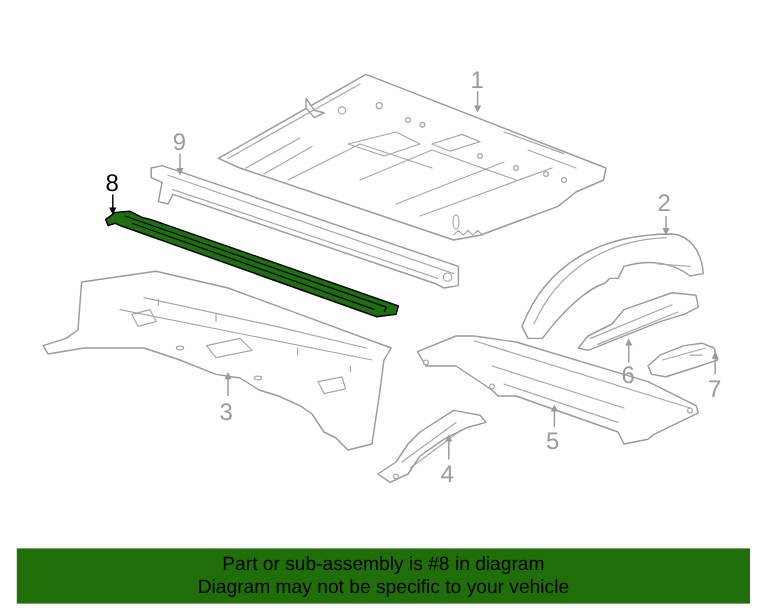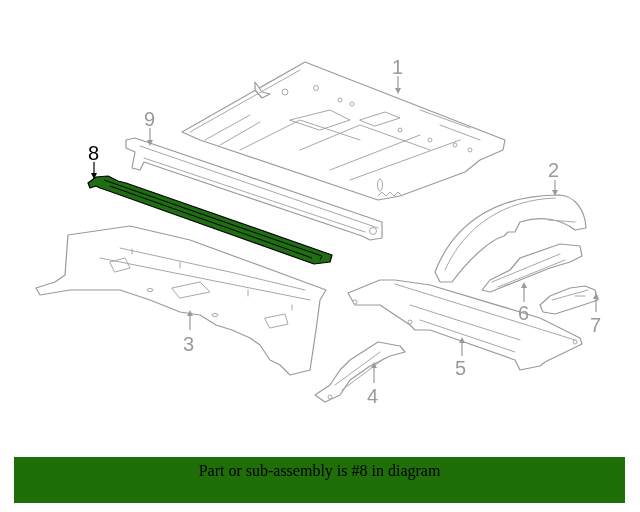--- a/index.html
+++ b/index.html
@@ -7,21 +7,21 @@
     #diagram { position: absolute; left: 0; top: 0; width: 640px; height: 512px; }
     .part { fill: #ffffff; stroke: #9a9a9a; stroke-width: 1.2; stroke-linejoin: round; }
     .detail { fill: none; stroke: #a8a8a8; stroke-width: 1; stroke-linecap: round; stroke-linejoin: round; }
     .hole { fill: #ffffff; stroke: #a8a8a8; stroke-width: 1; }
     .hl { fill: #1f6e11; stroke: #000000; stroke-width: 1.2; stroke-linejoin: round; }
     .hl-detail { fill: none; stroke: #000000; stroke-width: 1; }
     .leader { stroke: #9a9a9a; stroke-width: 1.2; fill: none; }
     .leader-hl { stroke: #000000; stroke-width: 1.2; fill: none; }
     .callout { position: absolute; font-size: 20px; color: #9a9a9a; line-height: 1; }
     .callout.hl-label { color: #000000; }
-    #banner { position: absolute; left: 14px; top: 457px; width: 611px; height: 46px; background: #1f6e08; text-align: center; color: #000000; font-size: 16px; line-height: 19px; padding-top: 4px; box-sizing: border-box; font-family: Liberation Serif, serif; }
+    #banner { position: absolute; left: 14px; top: 457px; width: 611px; height: 46px; background: #1f6e08; text-align: center; color: #000000; font-size: 16px; line-height: 19px; padding-top: 4px; box-sizing: border-box; }
   </style>
 </head>
 <body>
 
 <svg id="diagram" viewBox="0 0 640 512" xmlns="http://www.w3.org/2000/svg">
 
   <g>
     <path class="part" d="M182,132 L305,62 L505,140 L503,150 L480,160 L465,172 L400,196 L378,200 L200,140 Z"></path>
     <path class="part" d="M255,82 L262,92 L270,94 L262,98 L255,90 Z"></path>
     <path class="detail" d="M190,132 L300,70 M205,140 L250,115 M220,145 L260,122 M240,150 L300,120 L360,140 M300,150 L360,125 L430,150 M330,170 L420,135 M350,180 L460,140 M290,120 L330,110 L350,120 L320,130 Z M360,120 L385,112 L400,118 L375,126 Z M420,110 L470,128 M440,125 L480,140"></path>
@@ -114,13 +114,14 @@
 <div class="callout" style="left:183px;top:334px;">3</div>
 <div class="callout" style="left:367px;top:386px;">4</div>
 <div class="callout" style="left:455px;top:358px;">5</div>
 <div class="callout" style="left:518px;top:303px;">6</div>
 <div class="callout" style="left:590px;top:315px;">7</div>
 <div class="callout hl-label" style="left:88px;top:143px;">8</div>
 <div class="callout" style="left:144px;top:109px;">9</div>
 
 <div id="banner">
   <div>Part or sub-assembly is #8 in diagram</div>
+  <div>Diagram may not be specific to your vehicle</div>
 </div>
 
 </body></html>

